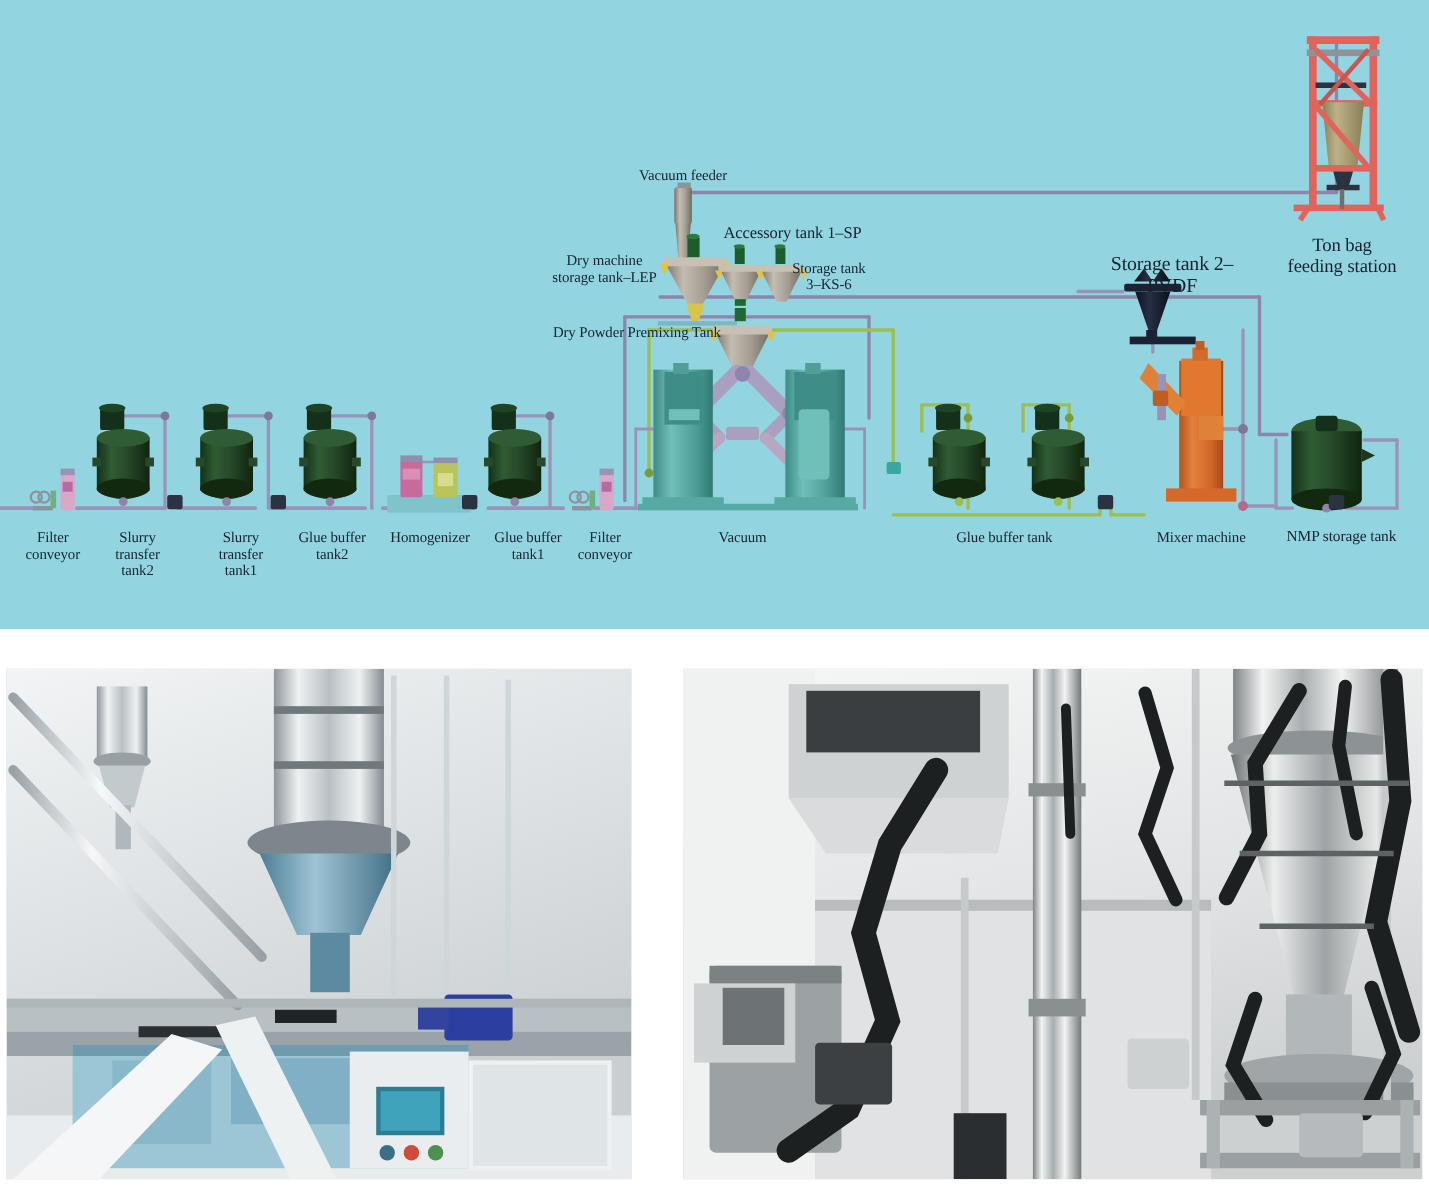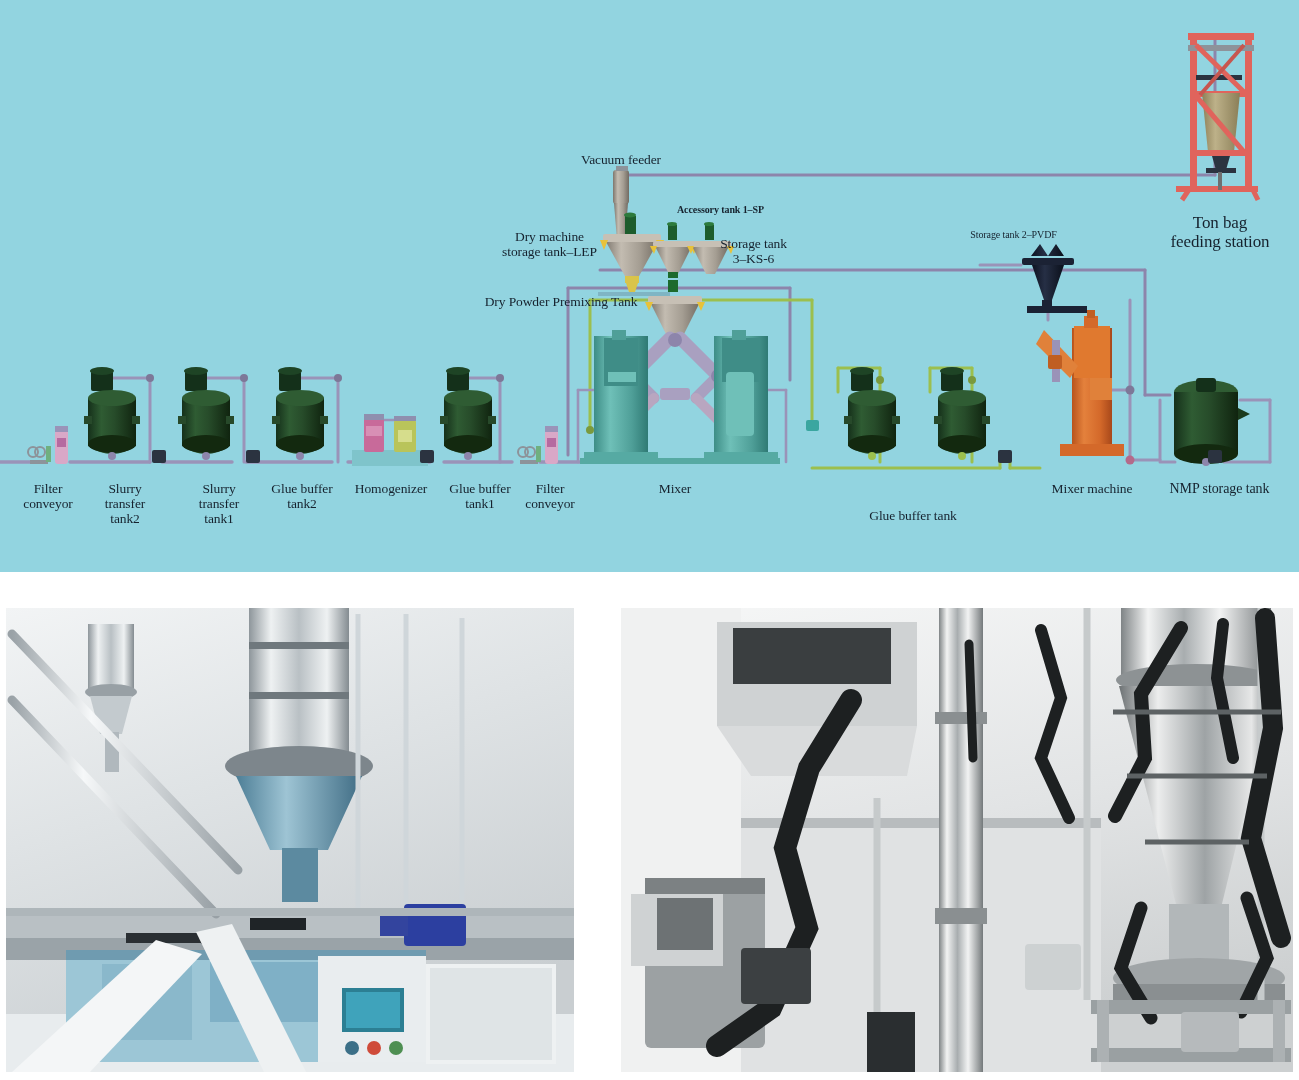--- a/index.html
+++ b/index.html
@@ -383,44 +383,44 @@
       <circle cx="1130" cy="390" r="4.5" fill="#7d7898"></circle>
       <circle cx="1130" cy="460" r="4.5" fill="#b46a8a"></circle>
       <circle cx="590" cy="430" r="4" fill="#7a9a3e"></circle>
     </g>
   </svg>
 
   <div id="diagram-labels">
       <div class="dlabel" style="left: 571px; top: 152px; width: 100px; font-size: 13.5px;">Vacuum feeder</div>
       <div class="dlabel" style="left: 487px; top: 229px; width: 125px; font-size: 13.5px;">Dry machine
 storage tank–LEP</div>
-      <div class="dlabel" style="left: 648px; top: 204px; width: 145px; font-size: 10px; font-weight: bold;">Accessory tank 1–SP</div>
+      <div class="dlabel" style="left: 648px; top: 204px; width: 145px; font-size: 15px;">Accessory tank 1–SP</div>
       <div class="dlabel" style="left: 706px; top: 236px; width: 95px; font-size: 13.5px;">Storage tank
 3–KS-6</div>
-      <div class="dlabel" style="left: 466px; top: 294px; width: 190px; font-size: 13.5px;">Dry Powder Premixing Tank</div>
-      <div class="dlabel" style="left: 936px; top: 229px; width: 155px; font-size: 10px;">Storage tank 2–PVDF</div>
+      <div class="dlabel" style="left: 484px; top: 294px; width: 190px; font-size: 13.5px;">Dry Powder Premixing Tank</div>
+      <div class="dlabel" style="left: 988px; top: 229px; width: 155px; font-size: 18px;">Storage tank 2–PVDF</div>
       <div class="dlabel" style="left: 1164px; top: 213px; width: 112px; font-size: 17px;">Ton bag
 feeding station</div>
       <div class="dlabel" style="left: 12px; top: 481px; width: 72px; font-size: 13.5px;">Filter
 conveyor</div>
       <div class="dlabel" style="left: 90px; top: 481px; width: 70px; font-size: 13.5px;">Slurry
 transfer
 tank2</div>
       <div class="dlabel" style="left: 184px; top: 481px; width: 70px; font-size: 13.5px;">Slurry
 transfer
 tank1</div>
       <div class="dlabel" style="left: 258px; top: 481px; width: 88px; font-size: 13.5px;">Glue buffer
 tank2</div>
       <div class="dlabel" style="left: 344px; top: 481px; width: 94px; font-size: 13.5px;">Homogenizer</div>
       <div class="dlabel" style="left: 436px; top: 481px; width: 88px; font-size: 13.5px;">Glue buffer
 tank1</div>
       <div class="dlabel" style="left: 514px; top: 481px; width: 72px; font-size: 13.5px;">Filter
 conveyor</div>
-      <div class="dlabel" style="left: 646px; top: 481px; width: 58px; font-size: 13.5px;">Mixer</div>
-      <div class="dlabel" style="left: 850px; top: 481px; width: 126px; font-size: 13.5px; margin-top: 27px;">Glue  buffer tank</div>
+      <div class="dlabel" style="left: 646px; top: 481px; width: 58px; font-size: 13.5px;">Vacuum</div>
+      <div class="dlabel" style="left: 850px; top: 481px; width: 126px; font-size: 13.5px;">Glue  buffer tank</div>
       <div class="dlabel" style="left: 1032px; top: 481px; width: 120px; font-size: 13.5px;">Mixer machine</div>
       <div class="dlabel" style="left: 1152px; top: 481px; width: 135px; font-size: 14px;">NMP storage tank</div>
     </div>
 </div>
 
 <div id="photo-row">
 
   <div class="photo" id="photo-left">
     <svg viewBox="0 0 568 464" preserveAspectRatio="none" xmlns="http://www.w3.org/2000/svg">
       <defs>

